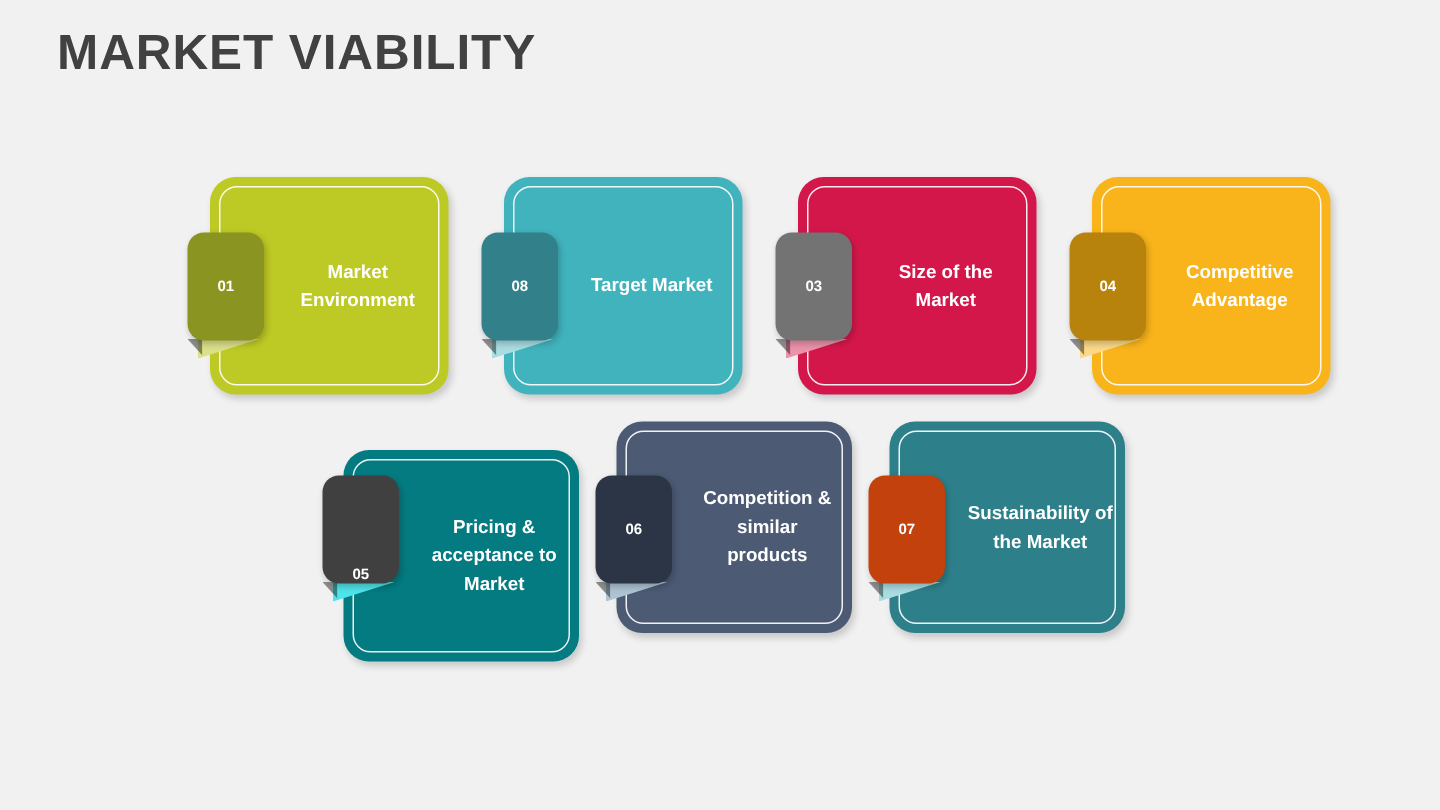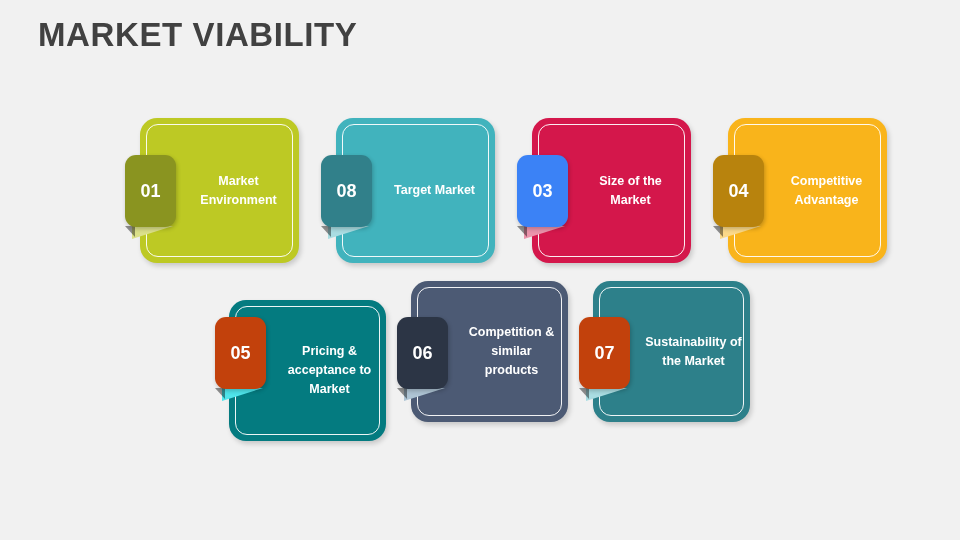--- a/index.html
+++ b/index.html
@@ -101,21 +101,21 @@
   
   .badge {
     position: absolute;
     left: -15px;
     width: 51px;
     border-radius: 11px;
     display: flex;
     align-items: center;
     justify-content: center;
     color: #ffffff;
-    font-size: 18px;
+    font-size: 10px;
     font-weight: bold;
     box-shadow: 1px 2px 4px rgba(0,0,0,0.22);
     font-family: "Liberation Sans", sans-serif;
     z-index: 3;
   }
   #row-top .badge { top: 37px; height: 72px; }
   #row-bottom .badge { top: 36px; height: 72px; left: -14px; }
 
   
   .badge-fold {
@@ -181,21 +181,21 @@
       </div>
       <div class="card-wrap">
         <div class="card-body" style="background: rgb(212, 23, 75);">
           <div class="card-outline"></div>
           <div class="card-label">Size of the Market</div>
         </div>
         <div class="badge-fold">
           <div class="fold-light" style="background: rgb(235, 147, 171);"></div>
           <div class="fold-dark"></div>
         </div>
-        <div class="badge" style="background: #3b82f6;">
+        <div class="badge" style="background: #737373;">
           <span>03</span>
         </div>
       </div>
       <div class="card-wrap">
         <div class="card-body" style="background: rgb(249, 180, 27);">
           <div class="card-outline"></div>
           <div class="card-label">Competitive Advantage</div>
         </div>
         <div class="badge-fold">
           <div class="fold-light" style="background: rgb(251, 217, 137);"></div>
@@ -209,21 +209,21 @@
   <div class="row" id="row-bottom">
       <div class="card-wrap">
         <div class="card-body" style="background: rgb(4, 123, 128); margin-top: 19px;">
           <div class="card-outline"></div>
           <div class="card-label">Pricing &amp; acceptance to Market</div>
         </div>
         <div class="badge-fold">
           <div class="fold-light" style="background: rgb(79, 228, 234);"></div>
           <div class="fold-dark"></div>
         </div>
-        <div class="badge" style="background: #c2410c;">
+        <div class="badge" style="background: #404040; align-items: flex-end;">
           <span>05</span>
         </div>
       </div>
       <div class="card-wrap">
         <div class="card-body" style="background: rgb(76, 90, 116);">
           <div class="card-outline"></div>
           <div class="card-label">Competition &amp; similar products</div>
         </div>
         <div class="badge-fold">
           <div class="fold-light" style="background: rgb(174, 196, 212);"></div>

